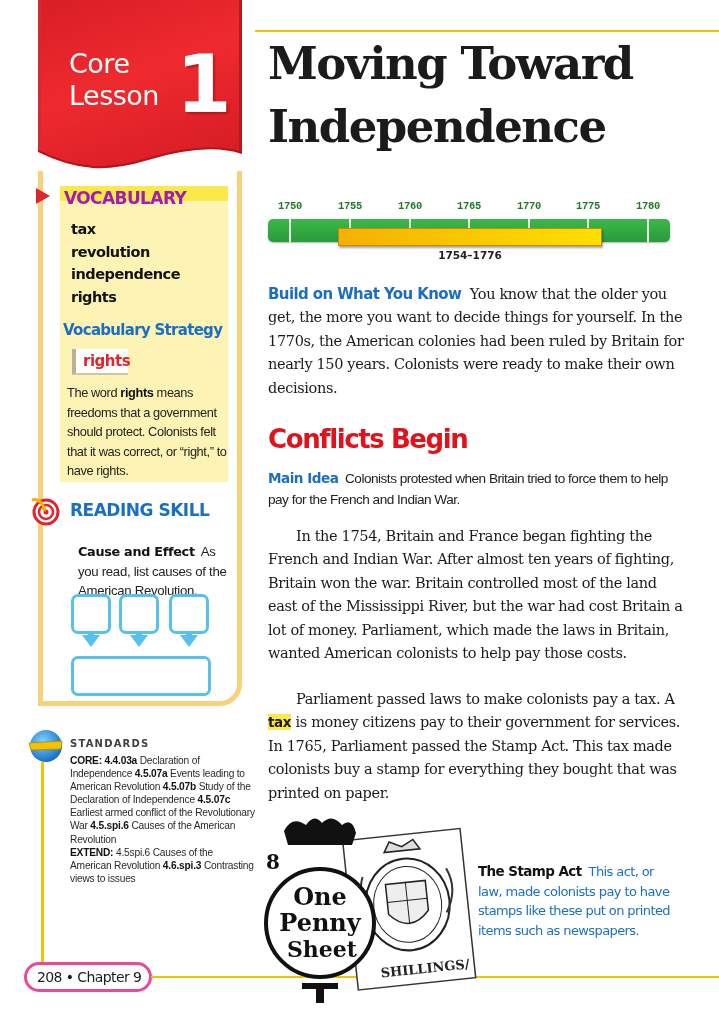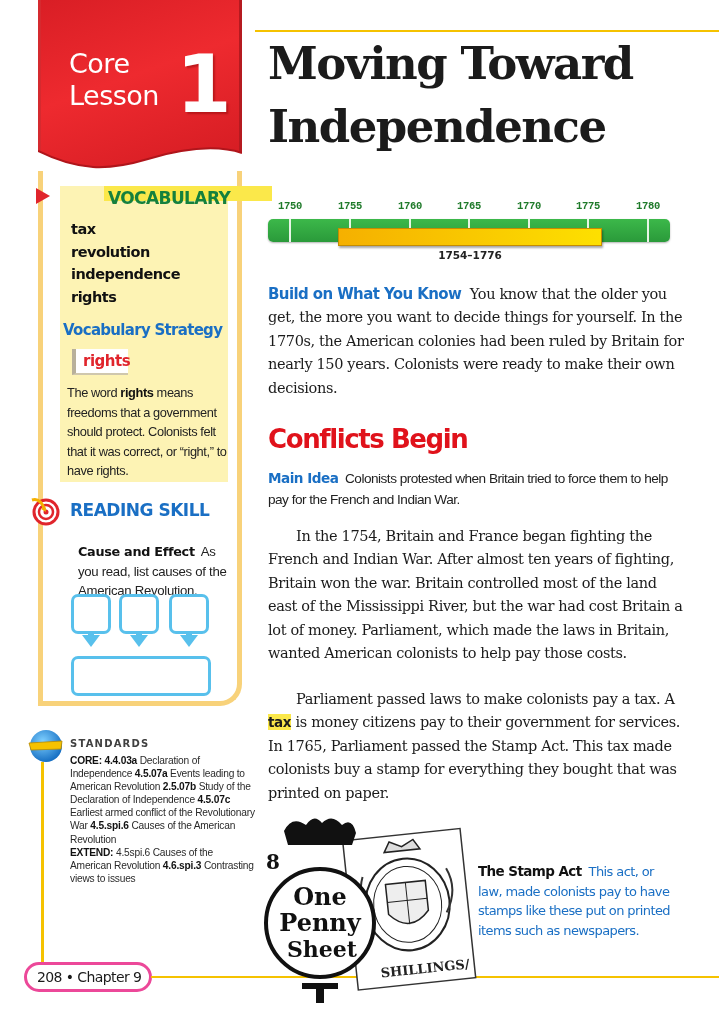--- a/index.html
+++ b/index.html
@@ -29,22 +29,22 @@
     text-shadow: 2px 2px 2px rgba(120,0,0,0.4);
   }
 
   .vocab-box {
     position: absolute; left: 60px; top: 186px; width: 168px; height: 296px;
     background: #fdf3b4;
   }
   .vocab-head {
     position: absolute; left: 0; top: 0; width: 168px; height: 15px;
     background: #fbe84a;
-    color: #15803d; font-weight: bold; font-size: 17px; line-height: 24px; padding-left: 4px;
-    font-family: "DejaVu Sans", sans-serif; letter-spacing: -0.6px; margin-left: 44px;
+    color: #a21caf; font-weight: bold; font-size: 17px; line-height: 24px; padding-left: 4px;
+    font-family: "DejaVu Sans", sans-serif; letter-spacing: -0.6px;
   }
   .vocab-arrow {
     position: absolute; left: 36px; top: 188px; width: 0; height: 0;
     border-top: 8px solid transparent; border-bottom: 8px solid transparent;
     border-left: 14px solid #e0252c;
   }
   .vocab-list { position: absolute; left: 11px; top: 32px; list-style: none; }
   .vocab-list li { font-weight: bold; font-size: 14.5px; line-height: 22.5px; color: #111; font-family: "DejaVu Sans", sans-serif; letter-spacing: -0.5px; }
   .strategy-title {
     position: absolute; left: 3px; top: 135px; color: #1a6fc4; font-weight: bold;
@@ -223,21 +223,21 @@
     </defs>
   <circle cx="18" cy="18" r="16" fill="url(#g1)"></circle>
   <path d="M1,15 L34,13 L33,21 L3,22 Z" fill="#f5c200" stroke="#b88a00" stroke-width="0.8"></path>
 </svg>
 <div class="std-line"></div>
 <div class="std-title">STANDARDS</div>
 <div class="std-text">
   <b>CORE:</b>
   <b>4.4.03a</b> <span>Declaration of Independence</span>
   <b>4.5.07a</b> <span>Events leading to American Revolution</span>
-  <b>2.5.07b</b> <span>Study of the Declaration of Independence</span>
+  <b>4.5.07b</b> <span>Study of the Declaration of Independence</span>
   <b>4.5.07c</b> <span>Earliest armed conflict of the Revolutionary War</span>
   <b>4.5.spi.6</b> <span>Causes of the American Revolution</span><br>
   <b>EXTEND:</b>
   <span>4.5spi.6</span> <span>Causes of the American Revolution</span>
   <b>4.6.spi.3</b> <span>Contrasting views to issues</span>
 </div>
 
 <div class="footer-pill">
   <span>208</span>
   <span>•</span>

